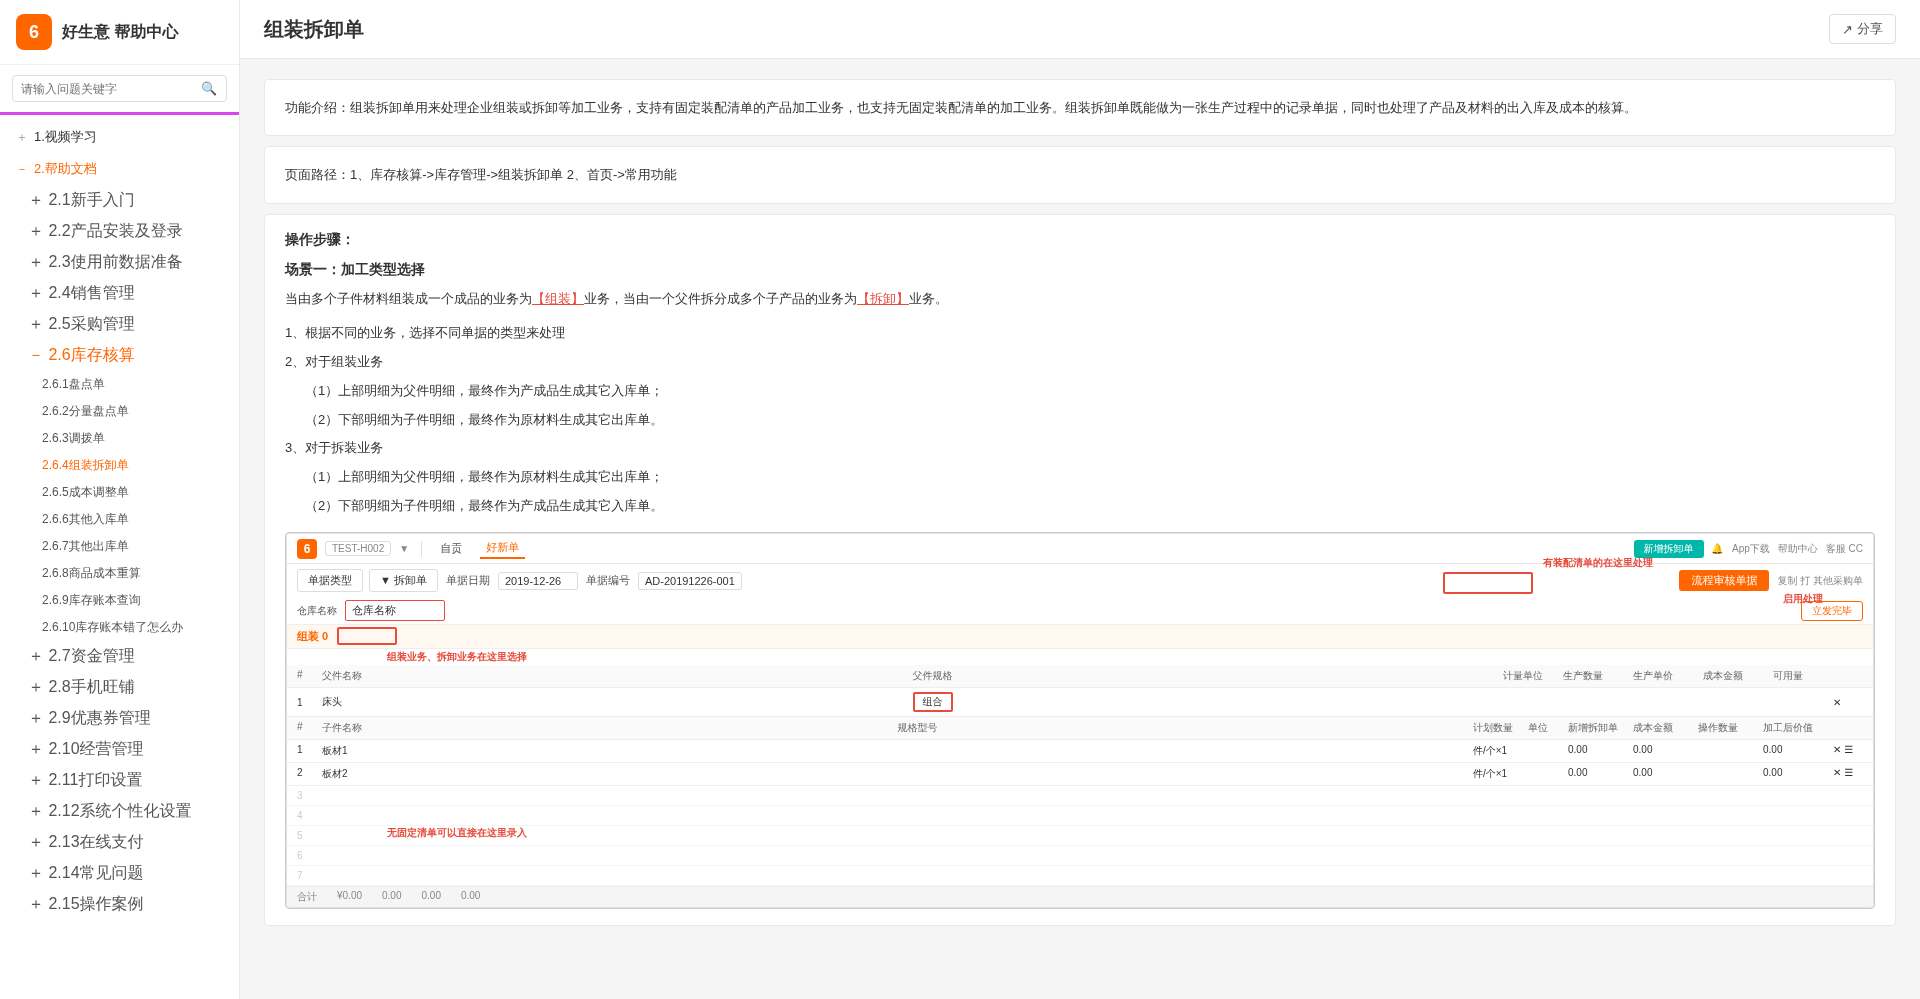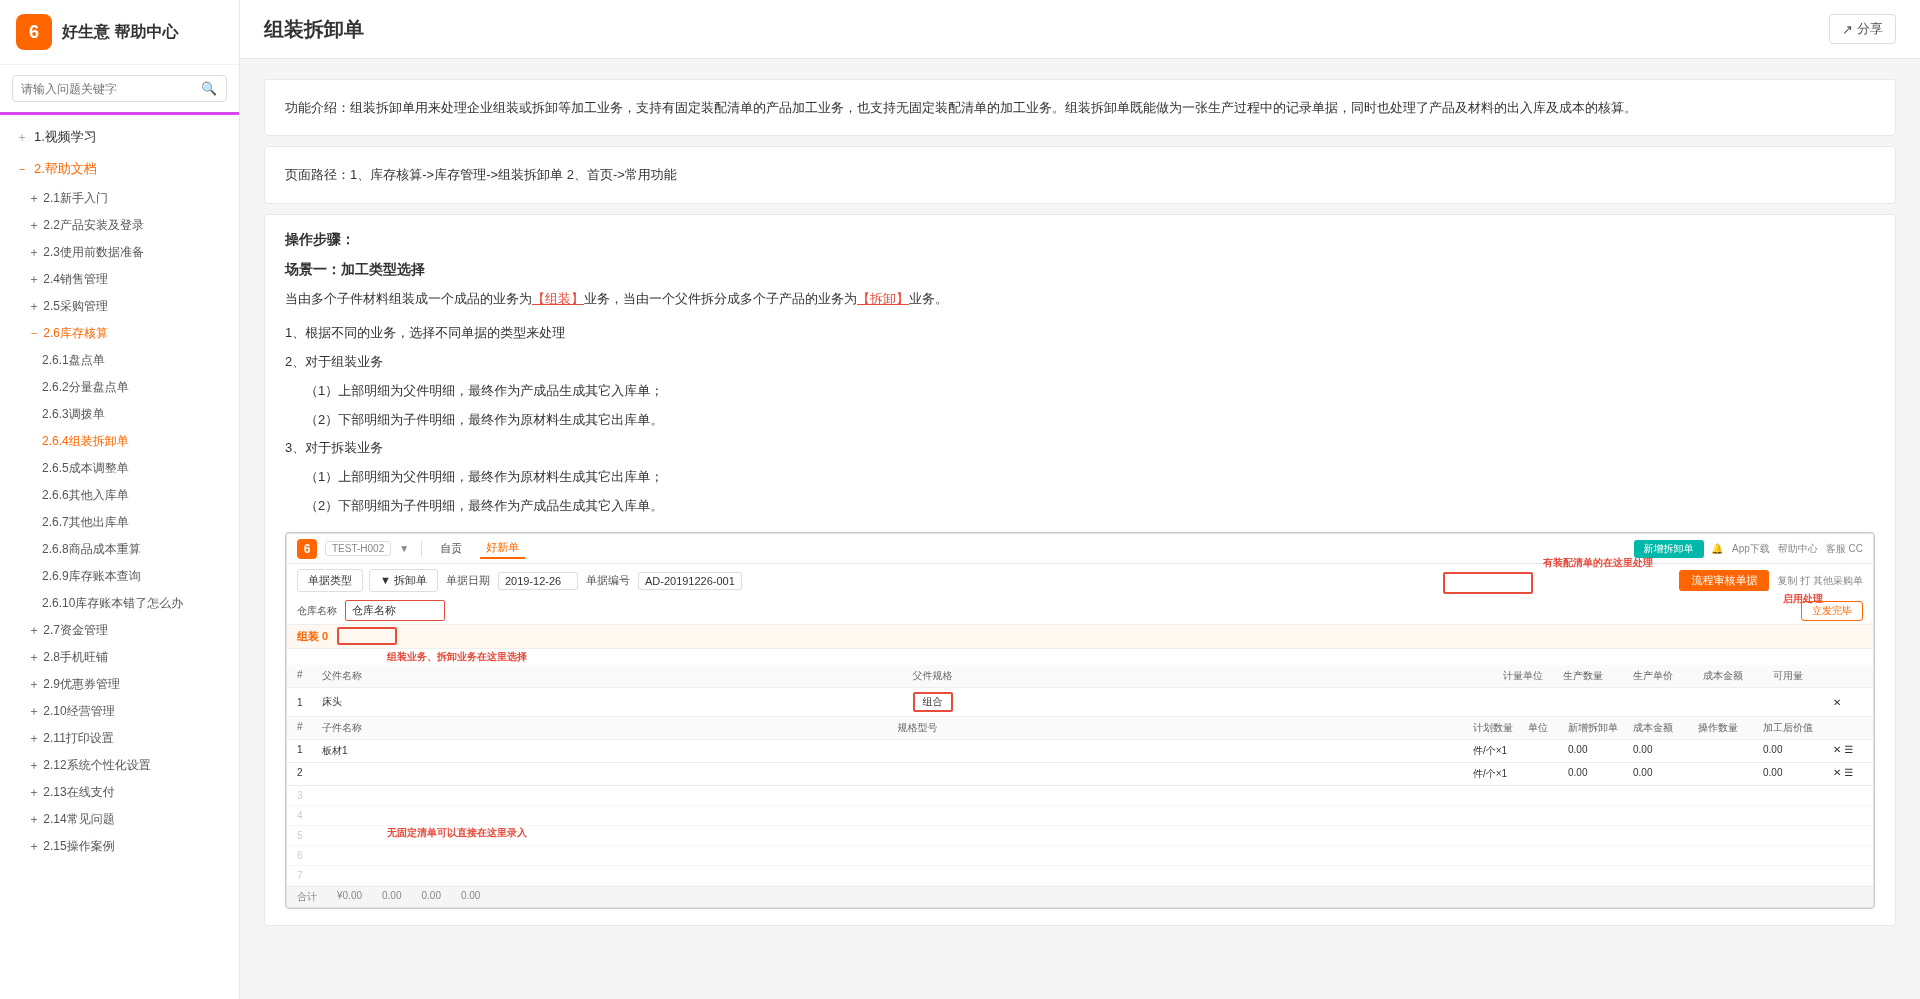--- a/index.html
+++ b/index.html
@@ -60,21 +60,21 @@
       cursor: pointer;
     }
     .nav-section-title .icon {
       margin-right: 6px; font-size: 12px; color: #999;
     }
     .nav-section-title.active { color: #f60; }
     .nav-section-title.active .icon { color: #f60; }
     .nav-sub-list { padding-left: 28px; }
     .nav-sub-item {
       padding: 5px 12px 5px 0;
-      font-size: 12px; color: #555; cursor: pointer;
+      font-size: 16px; color: #555; cursor: pointer;
     }
     .nav-sub-item.active { color: #f60; font-weight: 500; }
     .nav-sub-sub-list { padding-left: 14px; }
     .nav-sub-sub-item {
       padding: 5px 0;
       font-size: 12px; color: #555; cursor: pointer;
     }
     .nav-sub-sub-item.active { color: #f60; }
 
     
@@ -411,20 +411,21 @@
             <span style="width:55px;">件/个×1</span>
             <span style="width:40px;"></span>
             <span style="width:65px;">0.00</span>
             <span style="width:65px;">0.00</span>
             <span style="width:65px;"></span>
             <span style="width:70px;">0.00</span>
             <span style="width:30px;">✕ ☰</span>
           </div>
           <div style="display:flex;border-bottom:1px solid #eee;padding:4px 10px;font-size:10px;">
             <span style="width:25px;">2</span>
+            <span style="flex:1;">板材2</span>
             <span style="flex:1;"></span>
             <span style="width:55px;">件/个×1</span>
             <span style="width:40px;"></span>
             <span style="width:65px;">0.00</span>
             <span style="width:65px;">0.00</span>
             <span style="width:65px;"></span>
             <span style="width:70px;">0.00</span>
             <span style="width:30px;">✕ ☰</span>
           </div>
 

